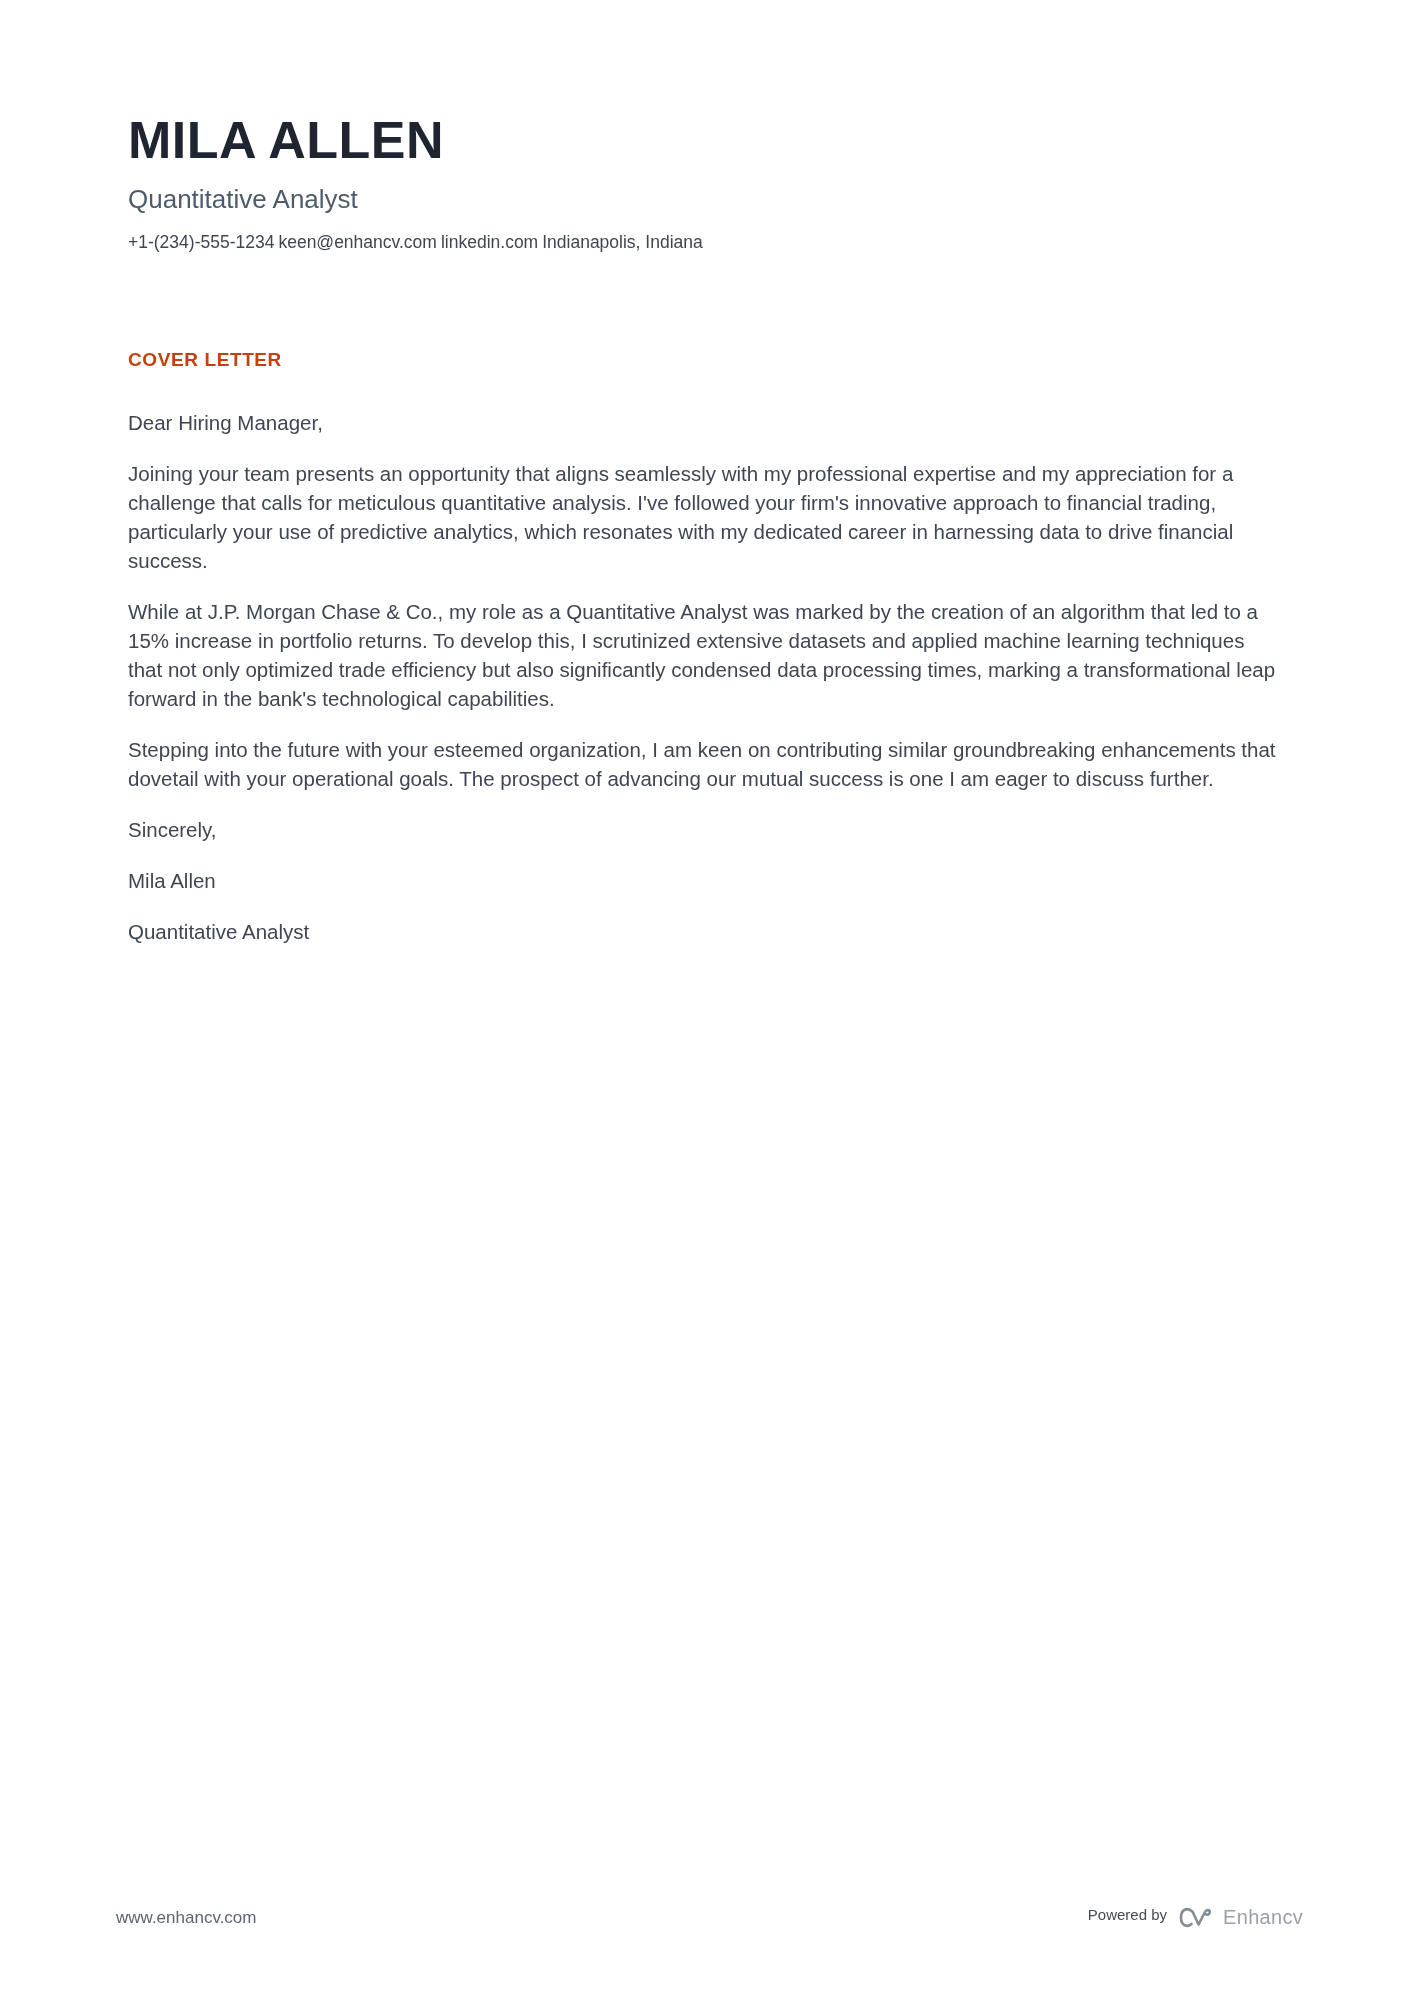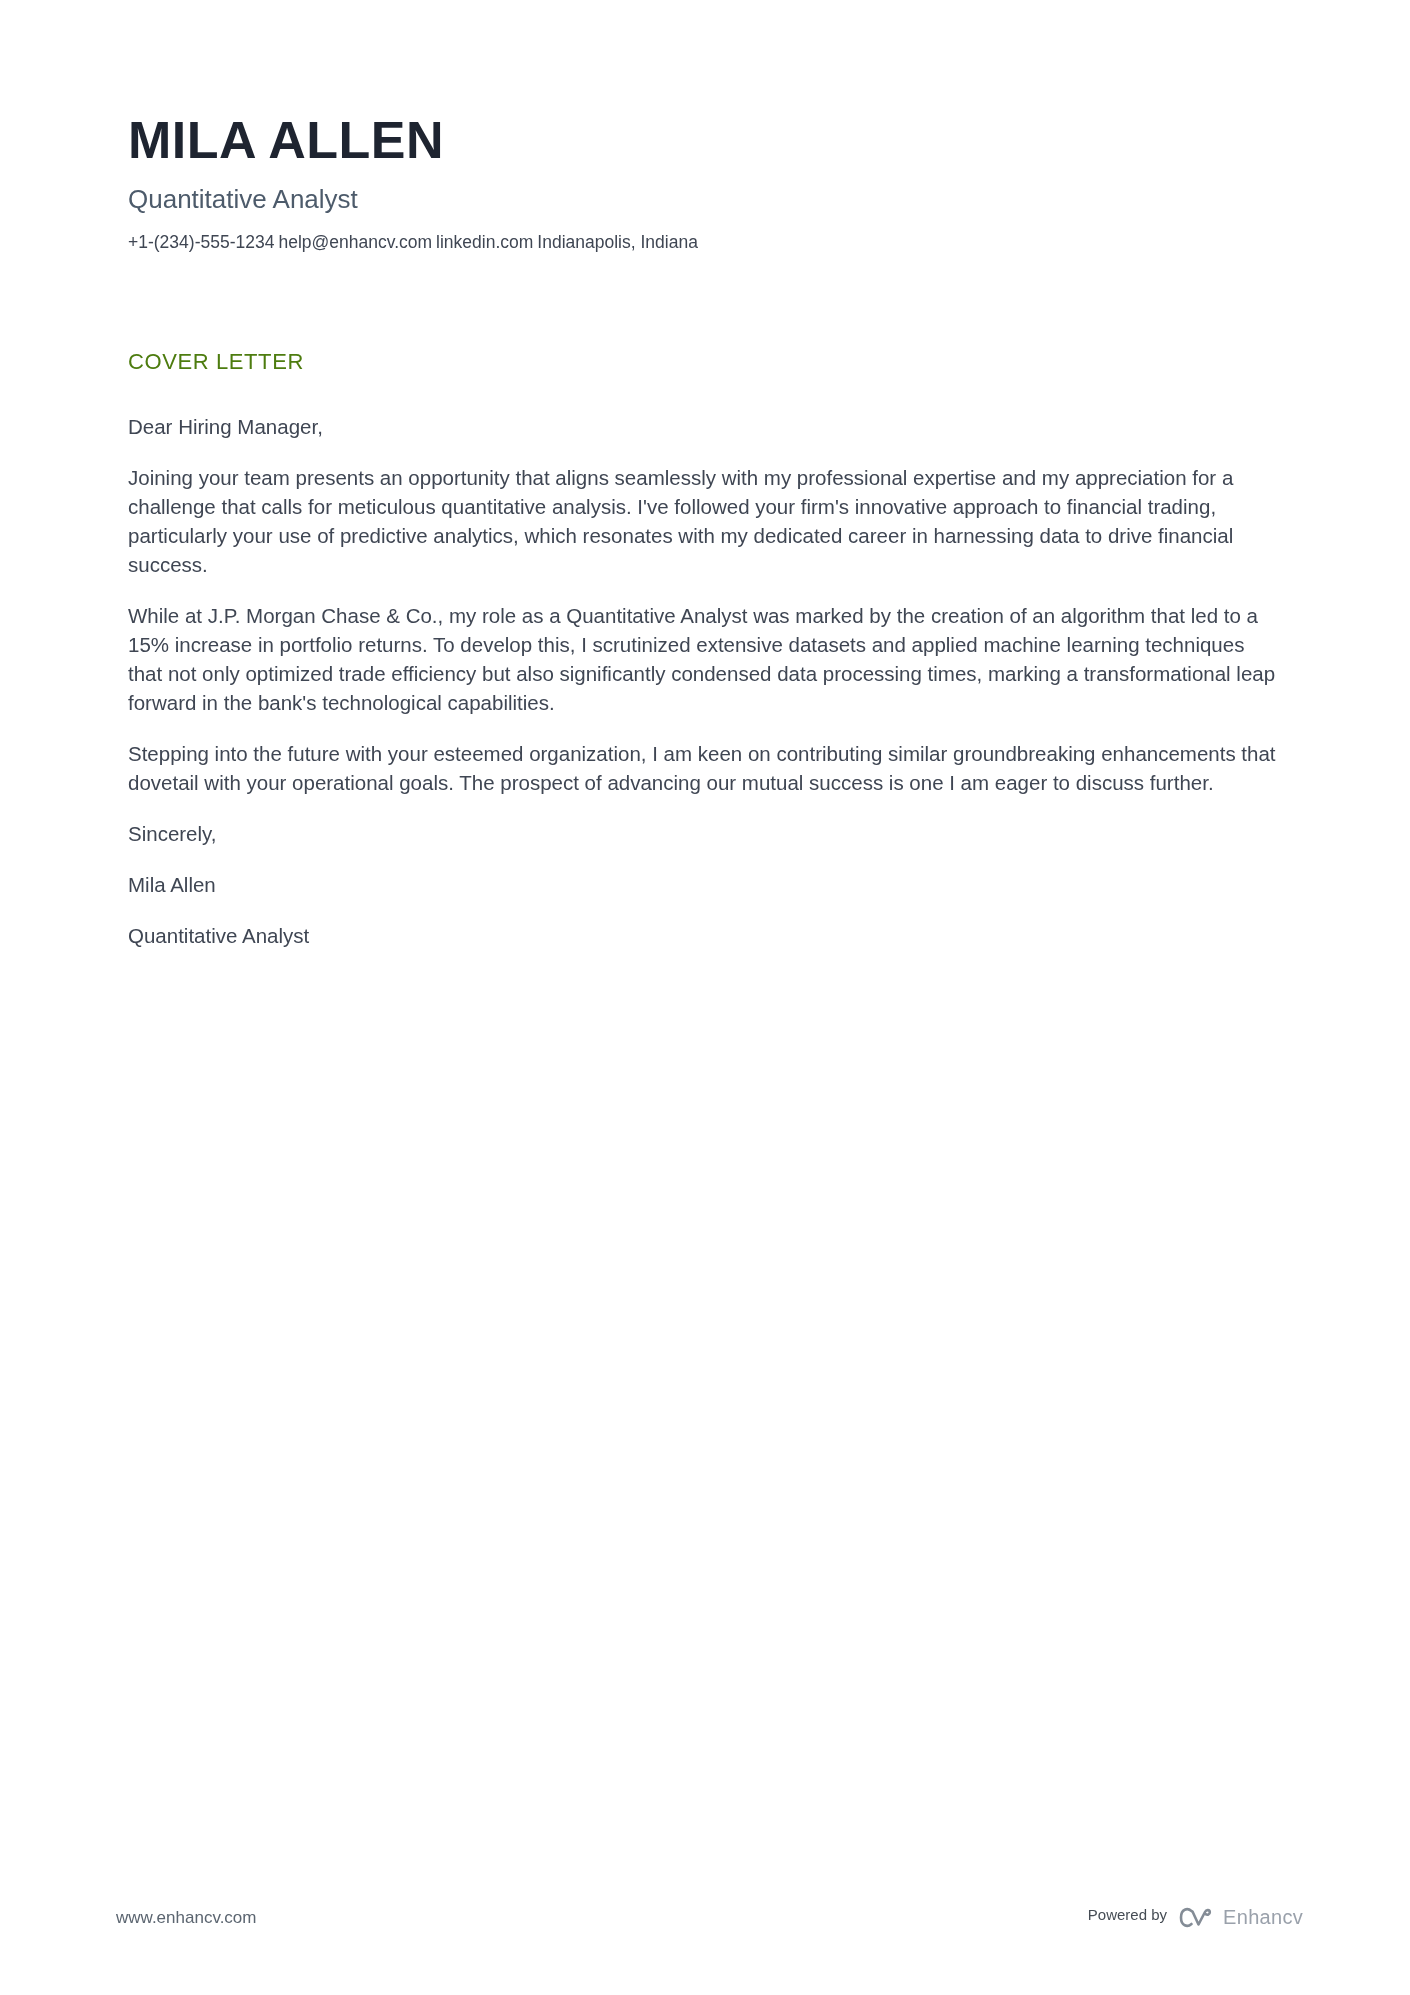--- a/index.html
+++ b/index.html
@@ -37,24 +37,24 @@
   .contact-row {
     margin-top: 16px;
     font-size: 17.5px;
     color: #3f4653;
     display: flex;
     gap: 4px;
     flex-wrap: wrap;
   }
   .section-label {
     margin-top: 96px;
-    font-size: 22px;
-    font-weight: 400;
+    font-size: 19px;
+    font-weight: 700;
     letter-spacing: 0.6px;
-    color: #4d7c0f;
+    color: #c2410c;
   }
   .letter-body { margin-top: 37px; max-width: 1150px; }
   .letter-body p {
     margin: 0 0 22px 0;
     font-size: 20.5px;
     line-height: 29px;
     color: #3f4653;
   }
   .footer {
     position: absolute;
@@ -87,21 +87,21 @@
 </head>
 <body>
 
 <div class="page">
 
   <header>
     <h1 class="candidate-name">MILA ALLEN</h1>
     <div class="candidate-title">Quantitative Analyst</div>
     <div class="contact-row">
       <span>+1-(234)-555-1234</span>
-      <span>help@enhancv.com</span>
+      <span>keen@enhancv.com</span>
       <span>linkedin.com</span>
       <span>Indianapolis, Indiana</span>
     </div>
   </header>
 
   <section>
     <div class="section-label">COVER LETTER</div>
     <div class="letter-body">
       <p>Dear Hiring Manager,</p>
       <p>Joining your team presents an opportunity that aligns seamlessly with my professional expertise and my appreciation for a challenge that calls for meticulous quantitative analysis. I've followed your firm's innovative approach to financial trading, particularly your use of predictive analytics, which resonates with my dedicated career in harnessing data to drive financial success.</p>

